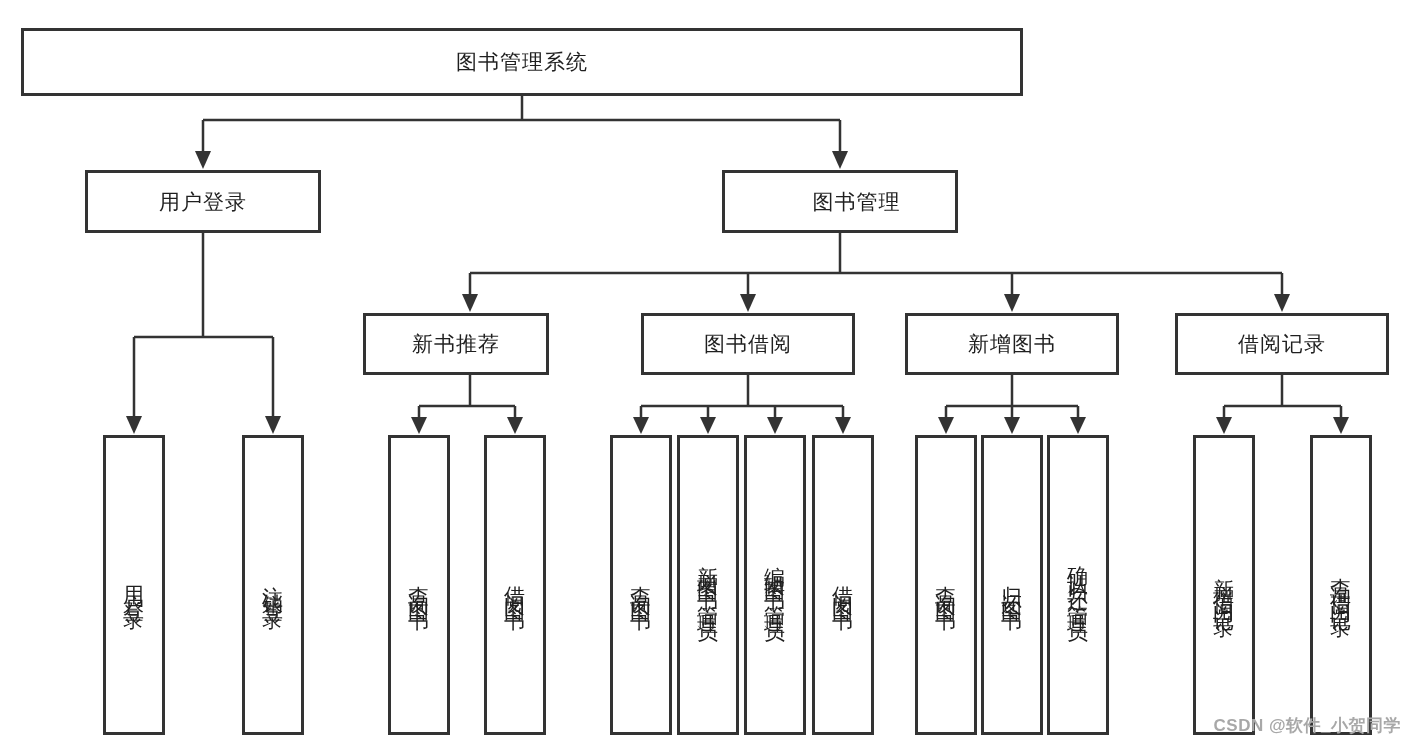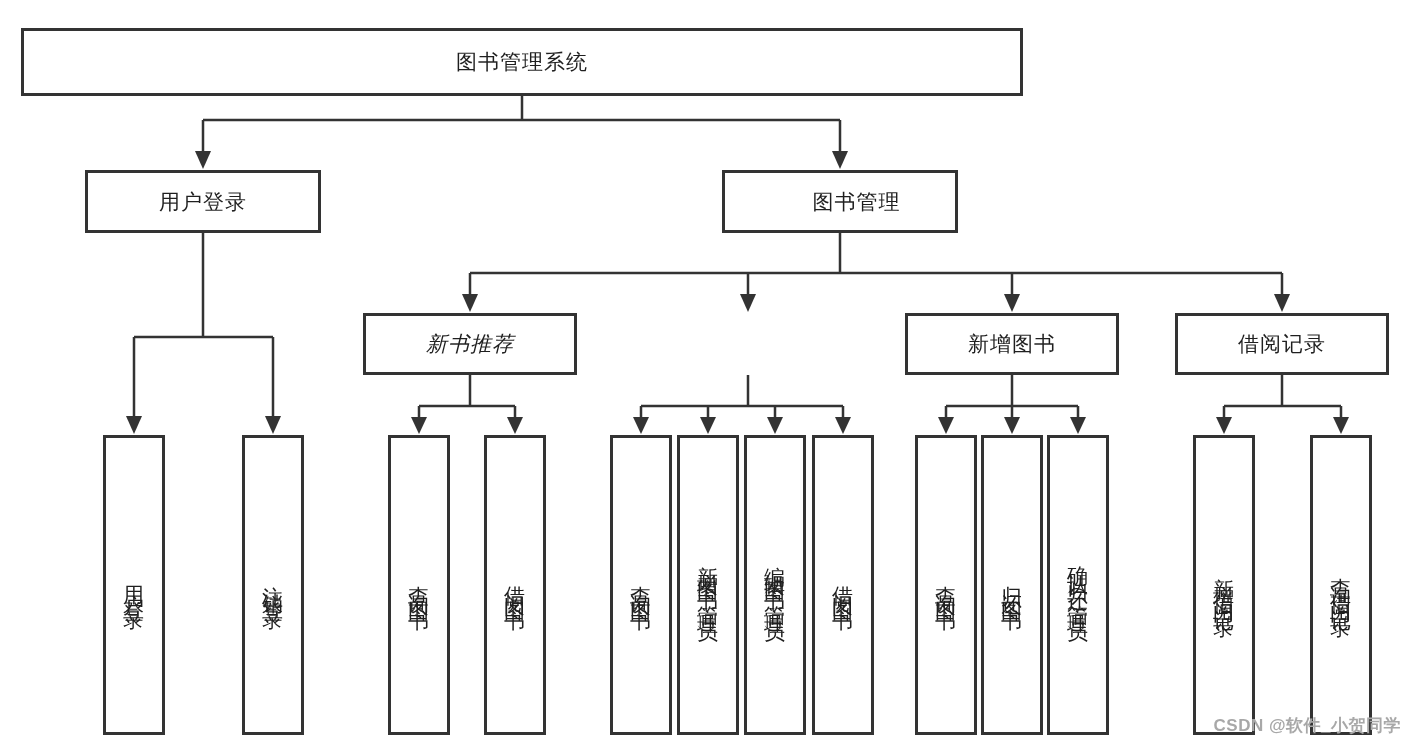--- a/index.html
+++ b/index.html
@@ -120,22 +120,25 @@
     <span>图书管理系统</span>
   </div>
 
   <div class="box h" style="left:85px; top:170px; width:236px; height:63px;">
     <span>用户登录</span>
   </div>
   <div class="box h" style="left:722px; top:170px; width:236px; height:63px;padding-left:33px;">
     <span>图书管理</span>
   </div>
 
-  <div class="box h" style="left:363px; top:313px; width:214px; height:62px;font-style:italic;">
+  <div class="box h" style="left:363px; top:313px; width:186px; height:62px;">
     <span>新书推荐</span>
+  </div>
+  <div class="box h" style="left:641px; top:313px; width:214px; height:62px;">
+    <span>图书借阅</span>
   </div>
   <div class="box h" style="left:905px; top:313px; width:214px; height:62px;">
     <span>新增图书</span>
   </div>
   <div class="box h" style="left:1175px; top:313px; width:214px; height:62px;">
     <span>借阅记录</span>
   </div>
 
   <div class="box v" style="left:103px; top:435px; width:62px; height:300px;">
     <span>用户登录</span>

